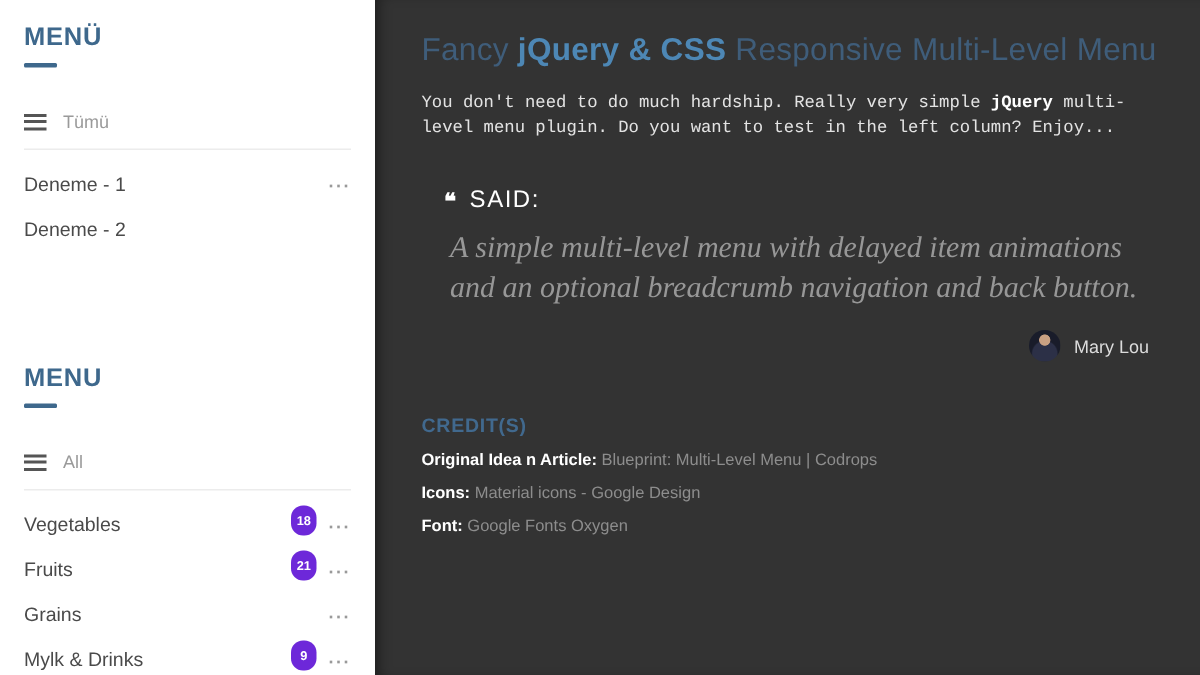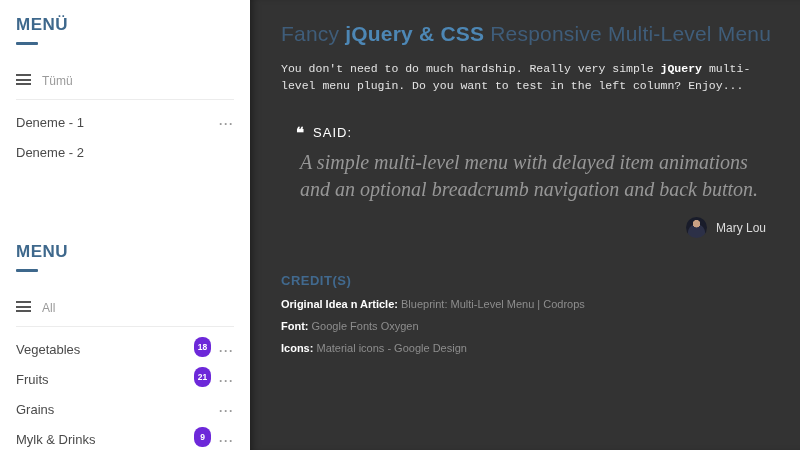--- a/index.html
+++ b/index.html
@@ -27,21 +27,21 @@
     letter-spacing:0.5px;
   }
   .menu-underline {
     width:22px; height:3px;
     background:#3e688c;
     margin-top:7px;
     border-radius:1px;
   }
   .filter-row {
     margin-top:20px;
-    display:flex; align-items:flex-start;
+    display:flex; align-items:center;
     padding:9px 0 11px 0;
     border-bottom:1px solid #ececec;
     cursor:pointer;
   }
   .hamburger {
     width:15px; height:11px;
     border-top:2px solid #555;
     border-bottom:2px solid #555;
     position:relative;
     margin-right:11px;
@@ -111,21 +111,21 @@
   .quote-head { display:flex; align-items:center; }
   .quote-glyph {
     color:#fff;
     font-size:15px;
     line-height:1;
     margin-right:9px;
     font-weight:bold;
   }
   .quote-label {
     color:#fff;
-    font-size:13px;
+    font-size:16px;
     letter-spacing:1px;
   }
   .quote-text {
     margin-top:9px;
     margin-left:4px;
     font-family:Liberation Serif, serif;
     font-style:italic;
     font-size:20px;
     line-height:1.35;
     color:#979797;
@@ -231,22 +231,22 @@
     </div>
   </div>
 
   <div class="credits">
     <div class="credits-heading">CREDIT(S)</div>
     <div class="credit-row">
       <span class="label">Original Idea n Article:</span>
       <span class="value">Blueprint: Multi-Level Menu | Codrops</span>
     </div>
     <div class="credit-row">
+      <span class="label">Icons:</span>
+      <span class="value">Material icons - Google Design</span>
+    </div>
+    <div class="credit-row">
       <span class="label">Font:</span>
       <span class="value">Google Fonts Oxygen</span>
     </div>
-    <div class="credit-row">
-      <span class="label">Icons:</span>
-      <span class="value">Material icons - Google Design</span>
-    </div>
   </div>
 
 </div>
 
 </body></html>

